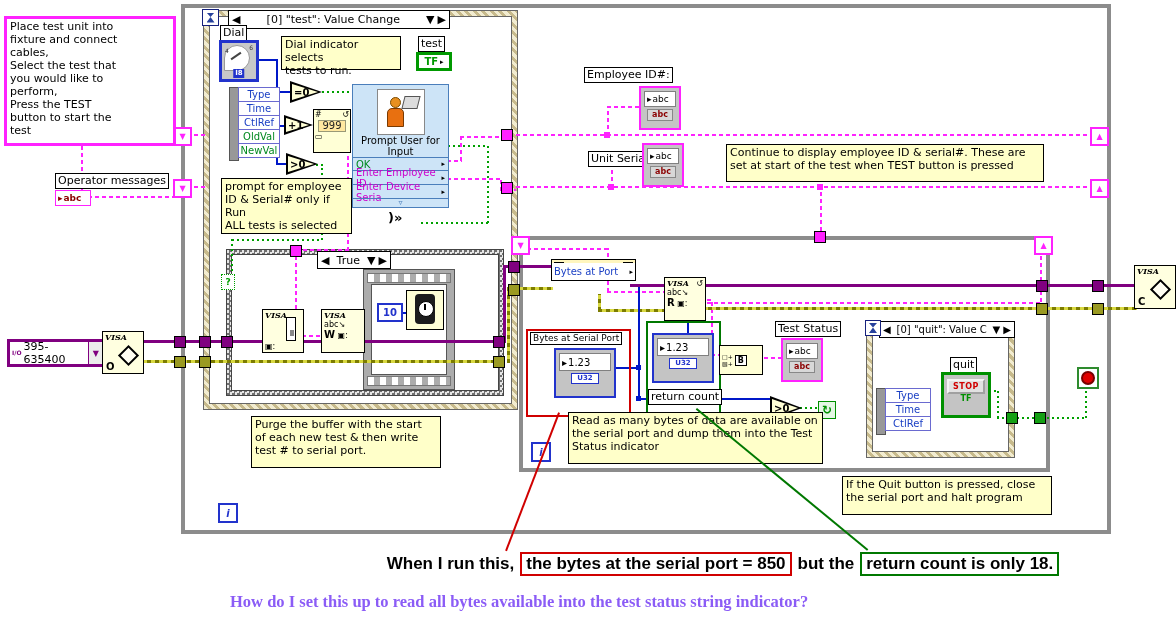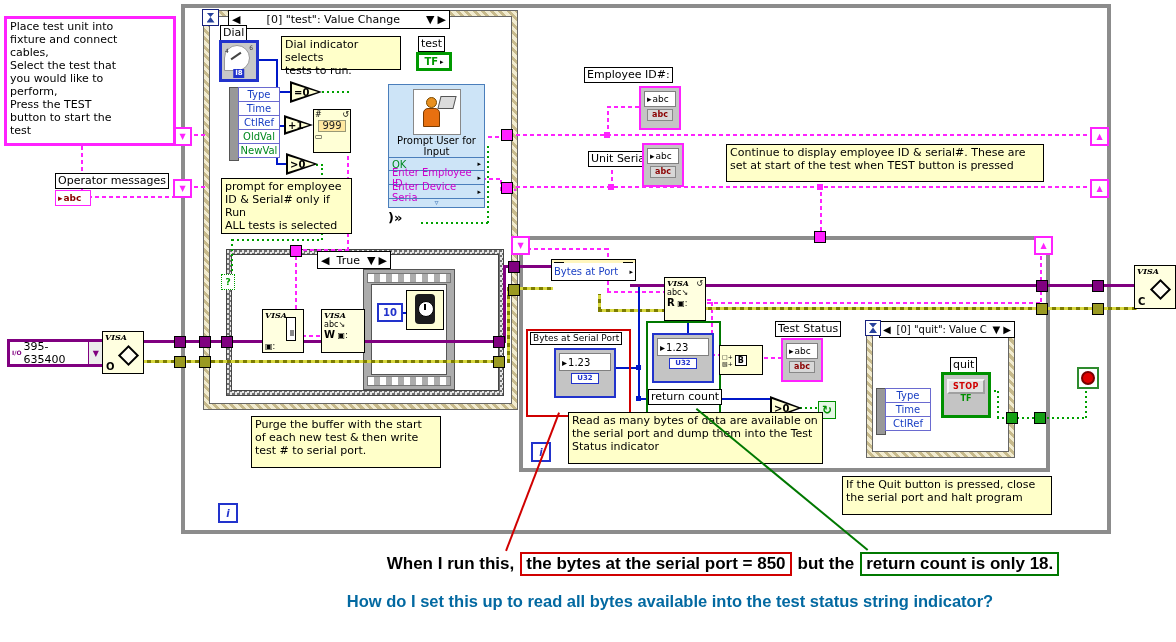--- a/index.html
+++ b/index.html
@@ -90,21 +90,21 @@
   .iotag{font-size:6px;line-height:6px;color:#800080;font-weight:bold;padding:0 2px;}
   .vdrop{margin-left:auto;width:13px;align-self:stretch;background:#ececec;border-left:1px solid #800080;color:#800080;font-size:8px;display:flex;align-items:center;justify-content:center;}
   .convnode{position:absolute;background:#FFFFD6;border:1px solid #000;display:flex;align-items:center;gap:2px;padding:1px 2px;}
   .convl{font-size:6px;line-height:7px;}
   .convr{border:1px solid #000;background:#fff;font-size:8px;font-weight:bold;padding:0 2px;}
   .hlbox{position:absolute;background:transparent;}
   .connline{position:absolute;height:2px;transform-origin:0 0;}
   .ann1{position:absolute;display:flex;align-items:center;justify-content:center;gap:6px;
         font-family:"Liberation Sans",sans-serif;font-weight:bold;font-size:17px;color:#000;white-space:nowrap;}
   .annbox{padding:0 4px;display:inline-block;}
-  .ann2{position:absolute;text-align:center;font-family:Liberation Sans, sans-serif;font-weight:bold;font-size:16.5px;color:#0369a1;white-space:nowrap;}
+  .ann2{position:absolute;font-family:Liberation Serif, serif;font-weight:bold;font-size:16.5px;color:#8b5cf6;white-space:nowrap;}
   .mergen{position:absolute;font-weight:bold;font-size:13px;}
 </style>
 </head>
 <body>
 
 <div class="stage">
 
   <div class="loop" style="left:181px;top:4px;width:922px;height:522px;"></div>
   <div class="hatch" style="left:203px;top:10px;width:313px;height:398px;">
       <div class="hinner"></div>
@@ -334,21 +334,21 @@
     <span>#</span>
     <span style="float:right">↺</span>
     <div class="n999box">999</div>
     <span>▭</span>
   </div>
 
   <div class="cmt" style="left:221px;top:178px;width:123px;height:50px;">prompt for employee
 ID &amp; Serial# only if Run
 ALL tests is selected</div>
 
-  <div class="prompt" style="left:352px;top:84px;width:95px;height:122px;margin-left:36px;">
+  <div class="prompt" style="left:352px;top:84px;width:95px;height:122px;">
     <div class="picon">
         <div class="phead"></div>
         <div class="pbody"></div>
         <div class="ppad"></div>
       </div>
     <div style="flex:1;display:flex;align-items:center;justify-content:center;text-align:center;font-size:10px;white-space:pre-line;">Prompt User for
 Input</div>
     <div class="prow" style="justify-content:center;color:#00891f;height:13px;">
         <span>OK</span>
         <span style="color:#000;font-size:7px;margin-left:auto;">▸</span>

